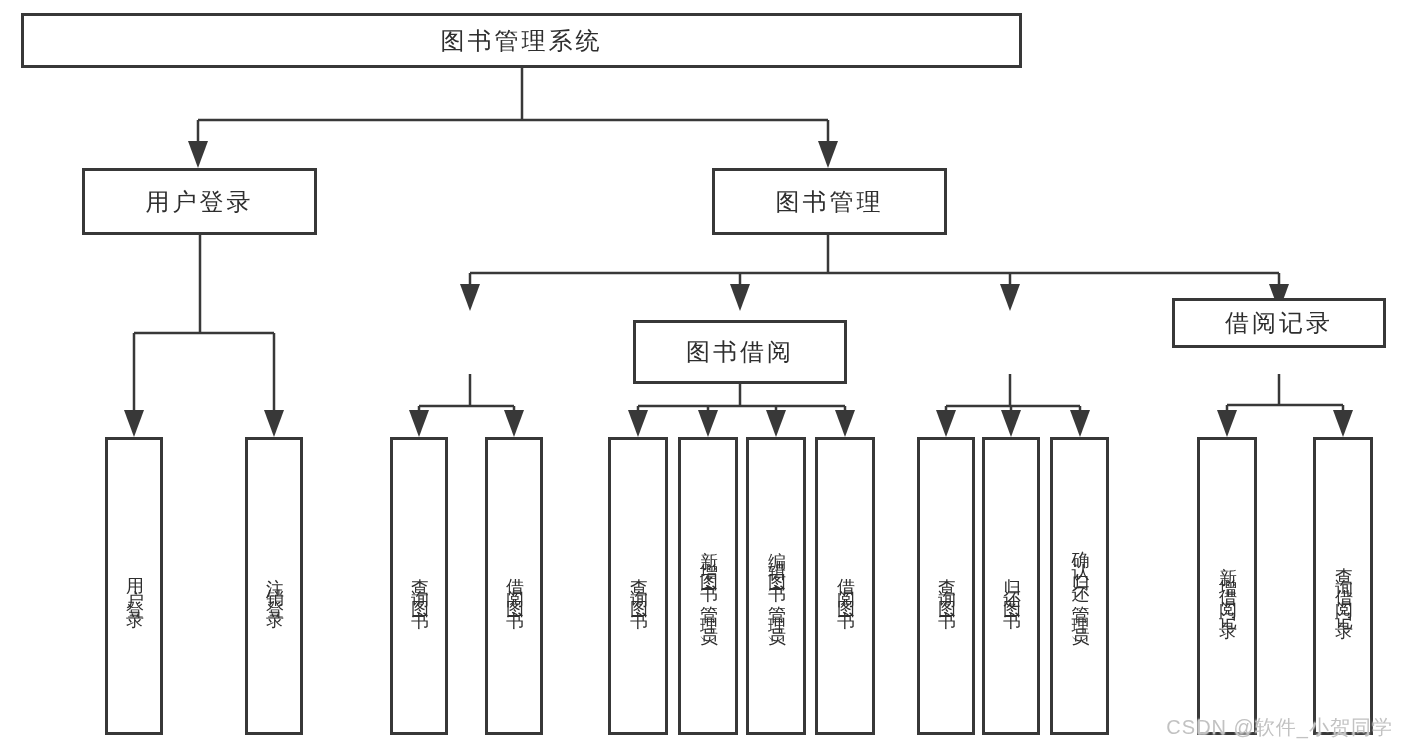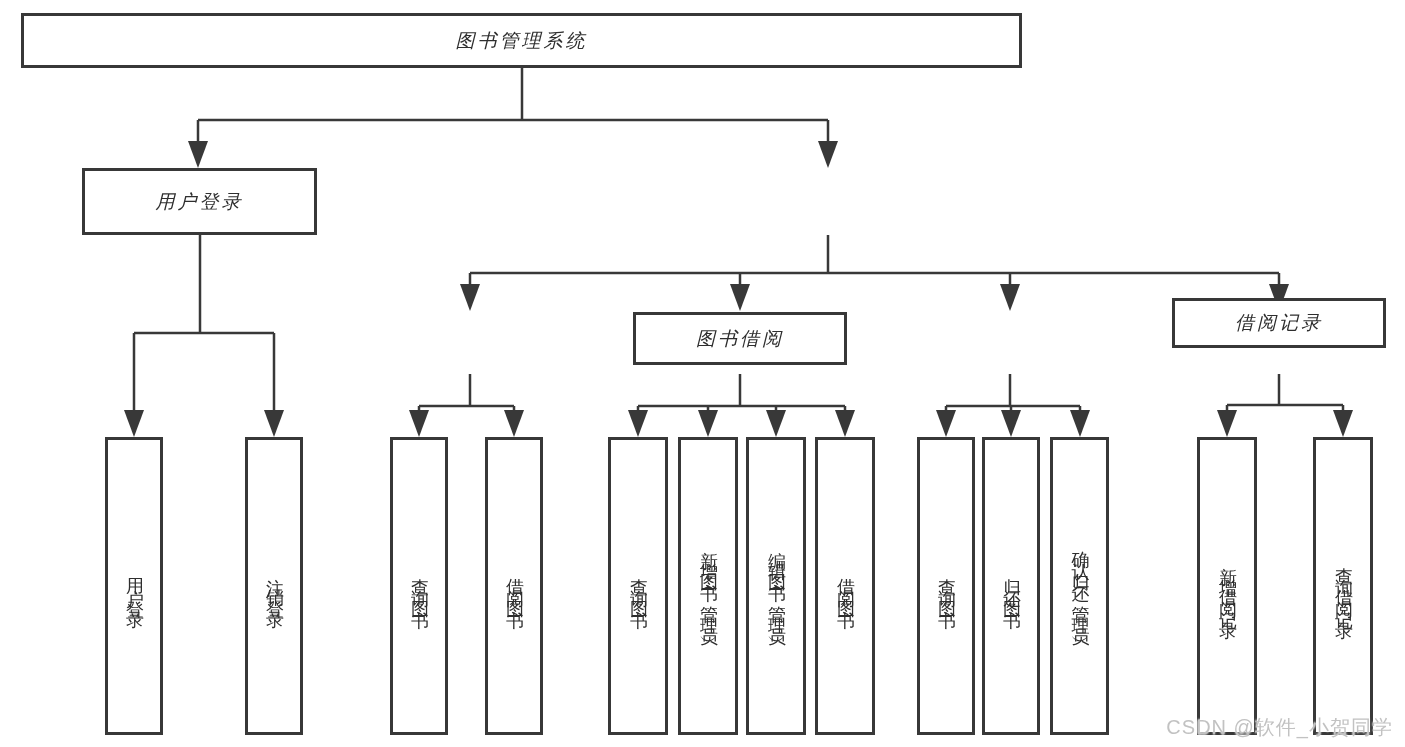--- a/index.html
+++ b/index.html
@@ -6,21 +6,21 @@
   .stage{
     position:relative;width:1405px;height:747px;background:#ffffff;
     font-family:"Liberation Sans",sans-serif;overflow:hidden;
   }
   .connectors{position:absolute;left:0;top:0;width:1405px;height:747px;}
   .node{
     position:absolute;background:#ffffff;border:3px solid #383838;
     box-sizing:border-box;display:flex;align-items:center;justify-content:center;
     color:#2e2e2e;
   }
-  .node.h{font-size:19px;letter-spacing:3px;white-space:nowrap;font-style:italic;}
+  .node.h{font-size:24px;letter-spacing:3px;white-space:nowrap;}
   .node.v{
     writing-mode:vertical-rl;text-orientation:mixed;
     font-size:18px;letter-spacing:11px;line-height:1.1;
   }
   .watermark{
     position:absolute;right:12px;top:714px;z-index:5;
     color:#c2c2c2;font-size:20px;letter-spacing:1px;white-space:nowrap;
     text-shadow:0 1px 2px rgba(255,255,255,0.9), 0 -1px 2px rgba(255,255,255,0.9);
   }
 </style>
@@ -63,22 +63,23 @@
       <polygon points="1001,410 1021,410 1011,437"></polygon>
       <polygon points="1070,410 1090,410 1080,437"></polygon>
       <polygon points="1217,410 1237,410 1227,437"></polygon>
       <polygon points="1333,410 1353,410 1343,437"></polygon>
     </g>
   </svg>
 
   <div class="node h" style="left:21px;top:13px;width:1001px;height:55px">图书管理系统</div>
 
   <div class="node h" style="left:82px;top:168px;width:235px;height:67px">用户登录</div>
+  <div class="node h" style="left:712px;top:168px;width:235px;height:67px">图书管理</div>
 
-  <div class="node h" style="left:633px;top:312px;width:214px;height:53px">图书借阅</div>
+  <div class="node h" style="left:633px;top:320px;width:214px;height:64px">图书借阅</div>
   <div class="node h" style="left:1172px;top:298px;width:214px;height:50px">借阅记录</div>
 
   <div class="node v" style="left:105px;top:437px;width:58px;height:298px">用户登录</div>
   <div class="node v" style="left:245px;top:437px;width:58px;height:298px">注销登录</div>
 
   <div class="node v" style="left:390px;top:437px;width:58px;height:298px">查询图书</div>
   <div class="node v" style="left:485px;top:437px;width:58px;height:298px">借阅图书</div>
 
   <div class="node v" style="left:608px;top:437px;width:60px;height:298px">查询图书</div>
   <div class="node v" style="left:678px;top:437px;width:60px;height:298px">新增图书（管理员）</div>

